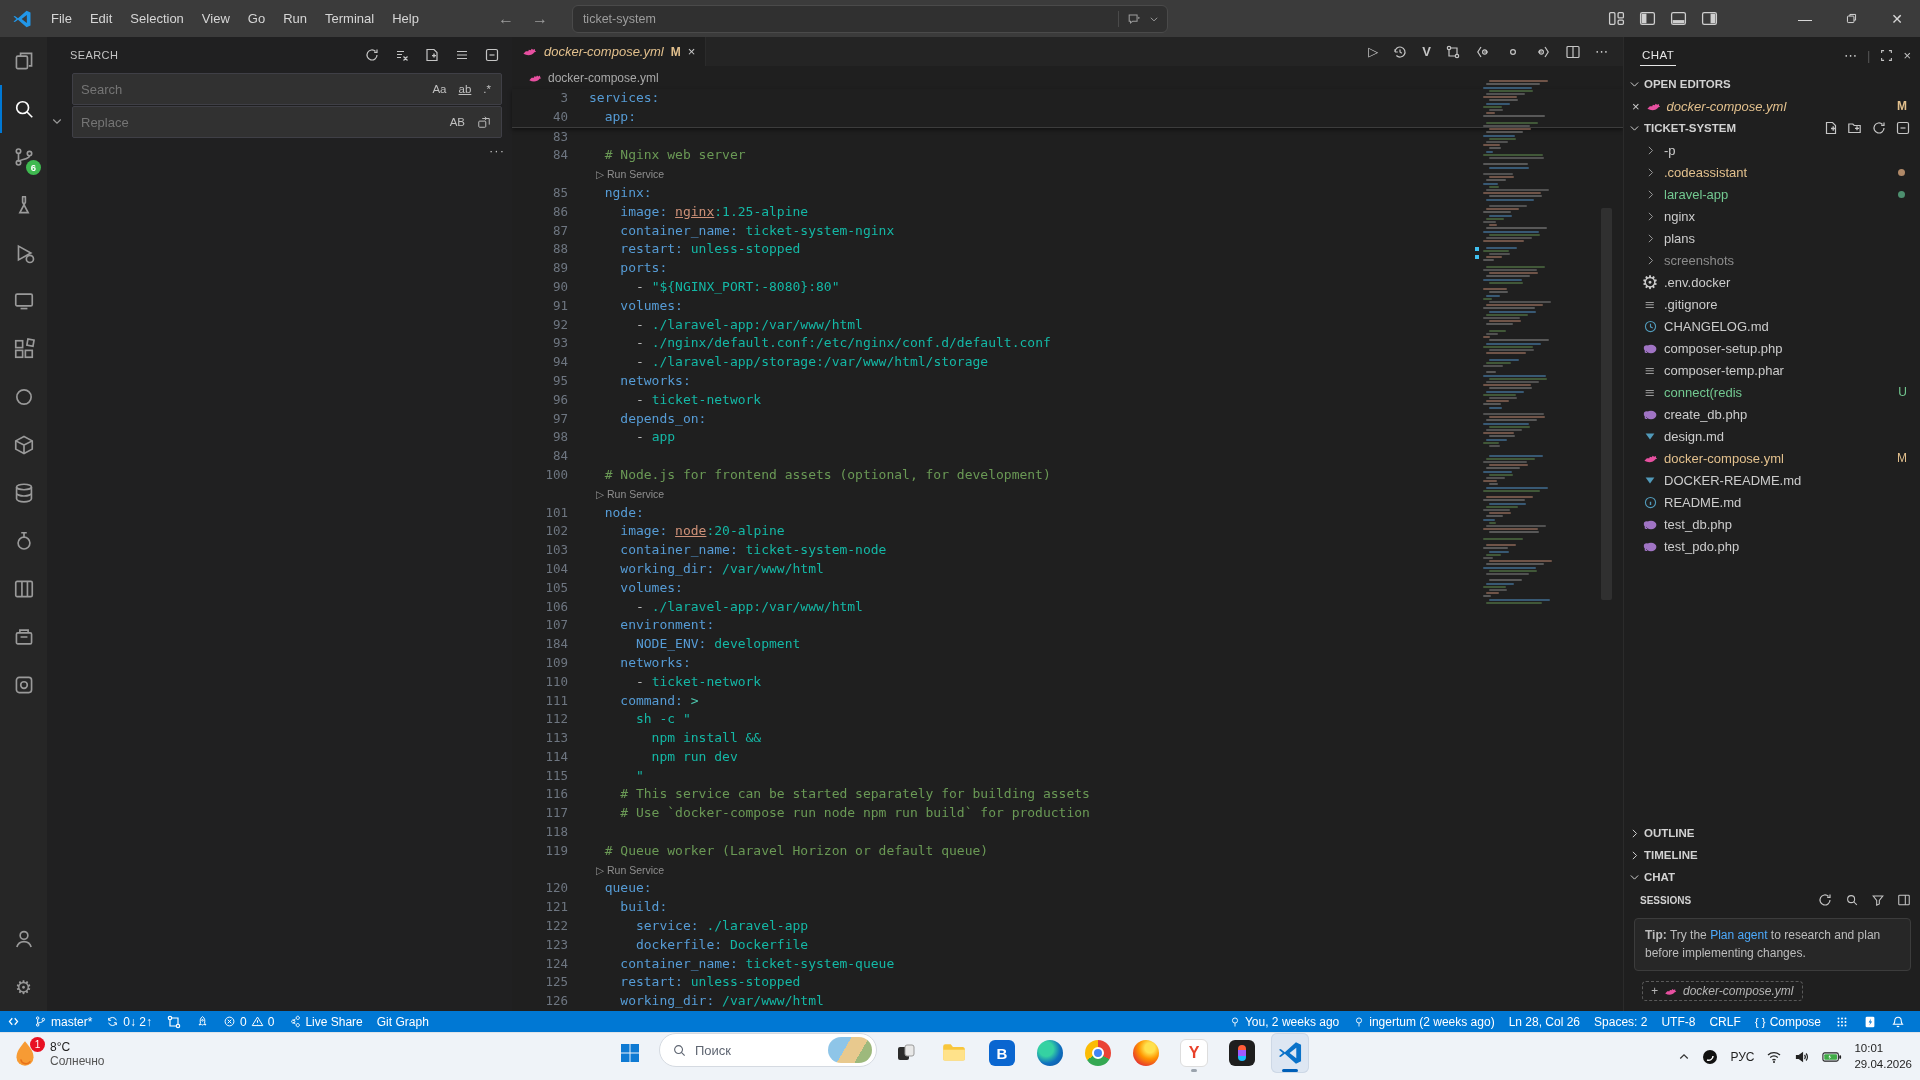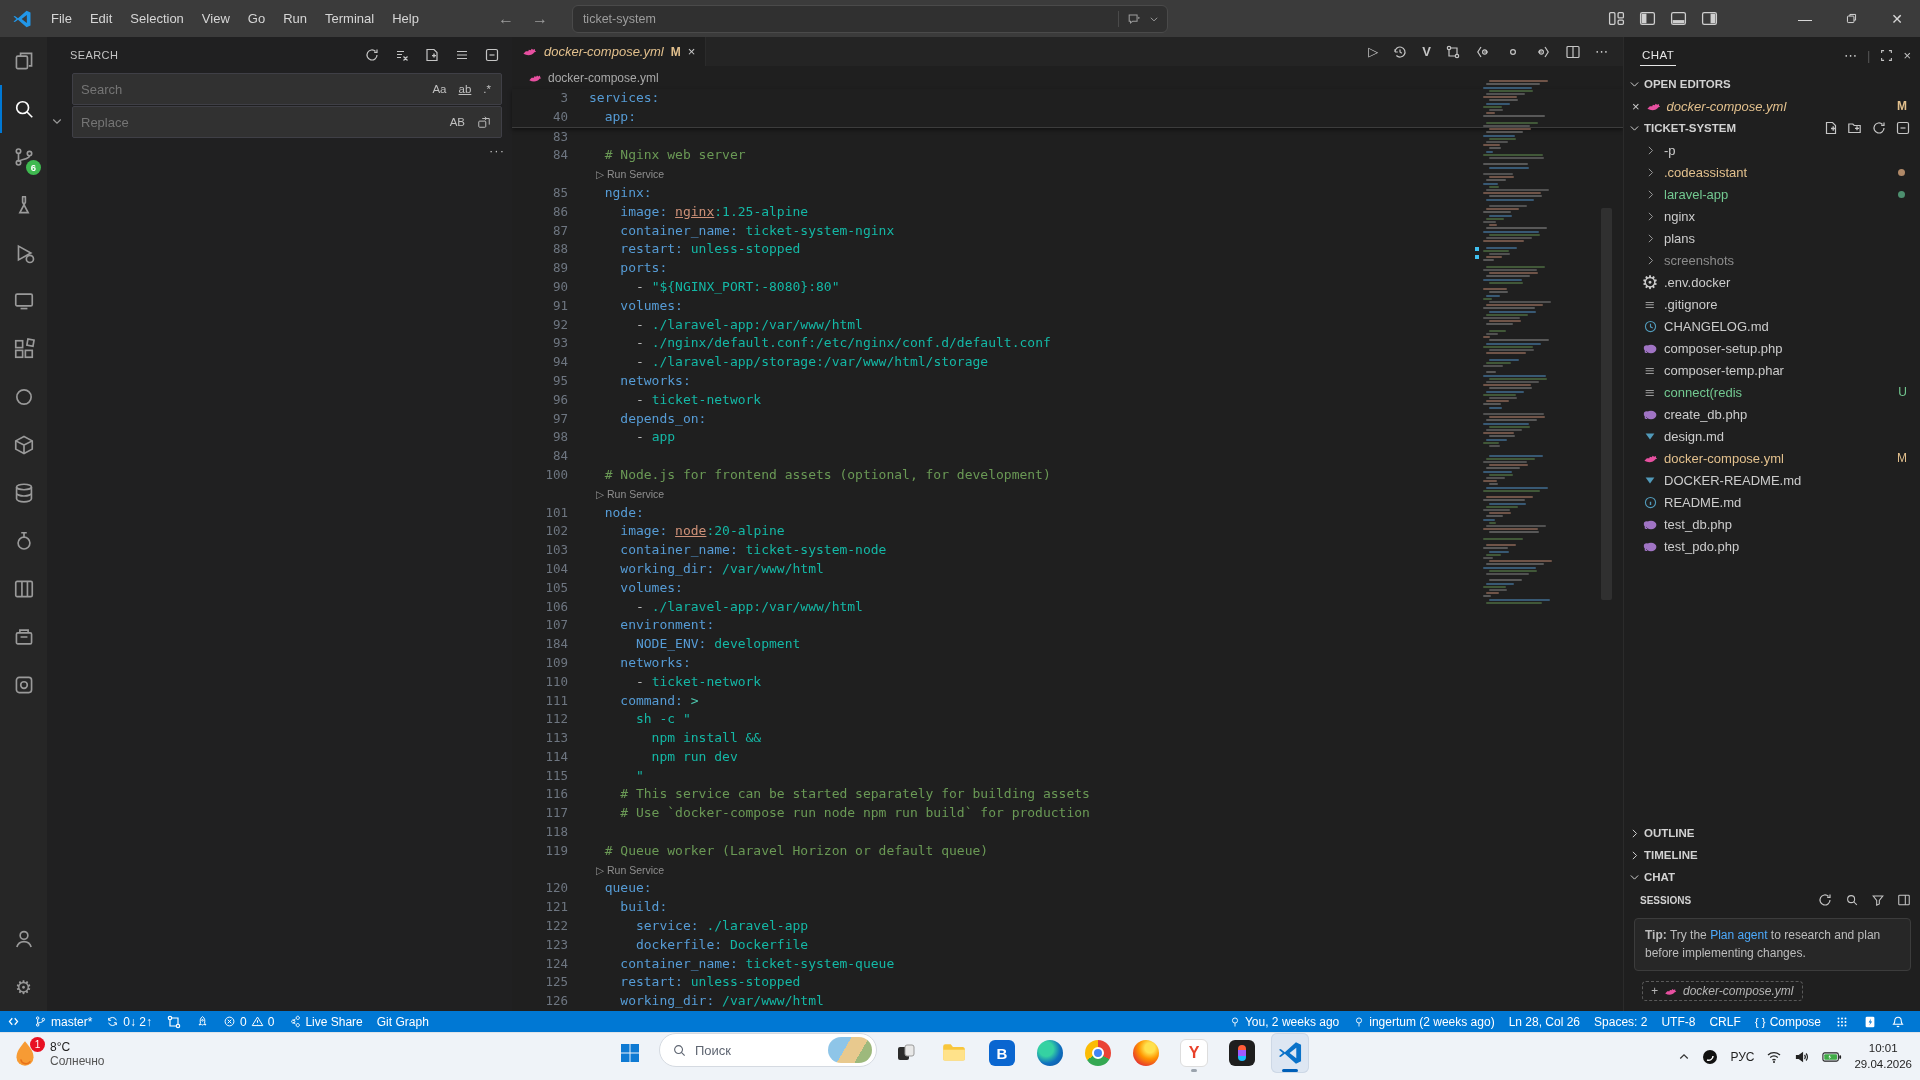--- a/index.html
+++ b/index.html
@@ -109,21 +109,21 @@
   #tb-center{position:absolute;left:50%;top:0;transform:translateX(-50%);height:48px;display:flex;align-items:flex-start;gap:10px;}
   .tb-ic{width:38px;height:40px;border-radius:6px;display:flex;align-items:center;justify-content:center;position:relative;}
   .tb-ic.active{background:#dde6f2;box-shadow:inset 0 0 0 1px #cdd8e6;}
   .tb-ic.active:after{content:"";position:absolute;bottom:1px;left:11px;width:16px;height:3px;border-radius:2px;background:#005fb8;}
   .tb-ic.running:after{content:"";position:absolute;bottom:1px;left:16px;width:6px;height:3px;border-radius:2px;background:#9aa3ad;}
   #tb-search{width:200px;height:32px;background:#ffffff;border:1px solid #d5dae1;border-radius:17px;display:flex;align-items:center;
              color:#5f6672;font-size:13px;gap:8px;padding:0 4px 0 12px;}
   #tb-search .img{margin-left:auto;width:44px;height:26px;border-radius:13px;
         background:linear-gradient(120deg,#8ec5e8 0 40%,#e8c98e 40% 70%,#9db97c 70%);}
   #tb-tray{position:absolute;right:8px;top:0;height:48px;display:flex;align-items:center;gap:12px;color:#1f1f1f;}
-  #tb-clock{text-align:center;font-size:11.5px;line-height:1.35;color:#1f1f1f;}
+  #tb-clock{text-align:left;font-size:11.5px;line-height:1.35;color:#1f1f1f;}
 </style>
 </head>
 <body>
 
 <div id="titlebar" class="abs">
   <svg id="vscode-logo" viewBox="0 0 24 24">
     <path fill="#2196e8" d="M17.5 2 7.2 11.2 3.4 8.3 1.8 9.1l3.6 2.9-3.6 2.9 1.6.8 3.8-2.9L17.5 22l4.7-2.3V4.3L17.5 2zm.3 5.2v9.6L11.6 12l6.2-4.8z"></path>
   </svg>
   <div id="menubar" class="row">
       <span class="menu-item">File</span>

